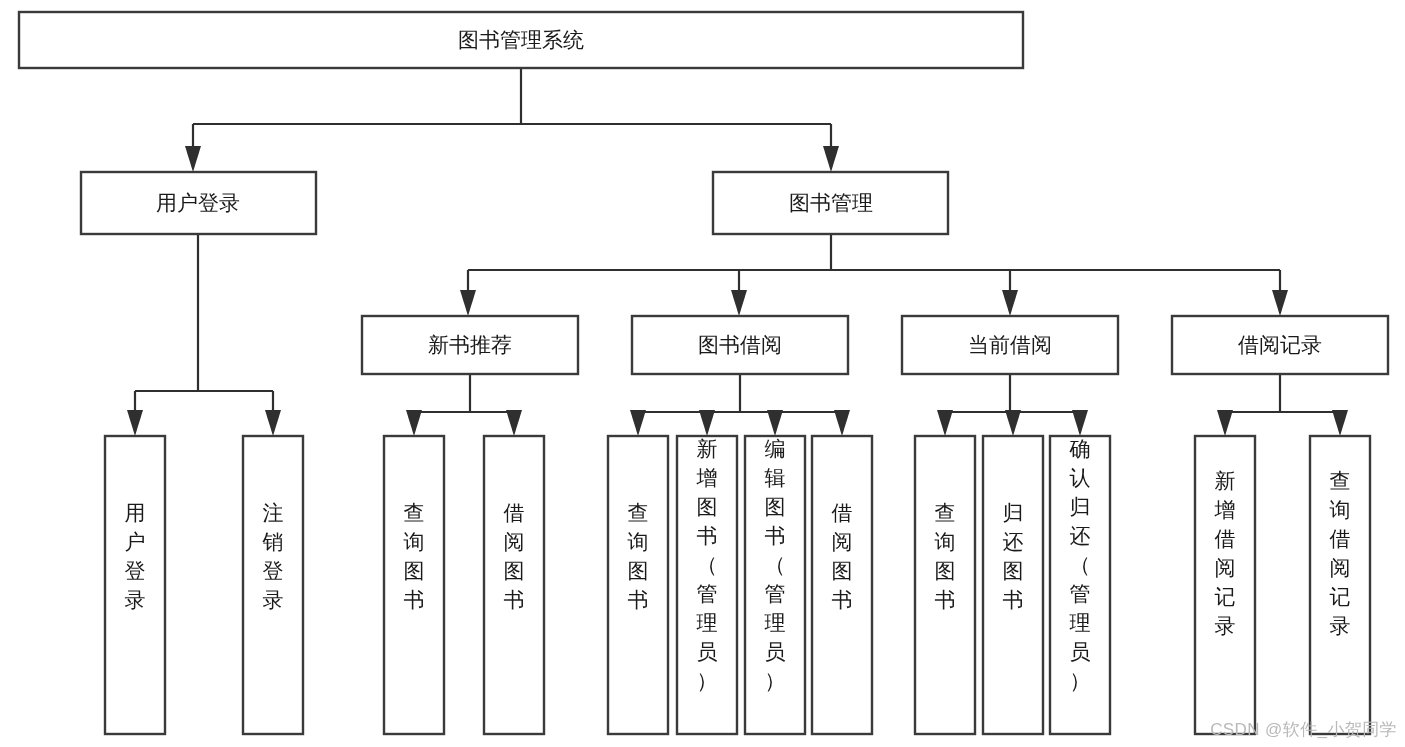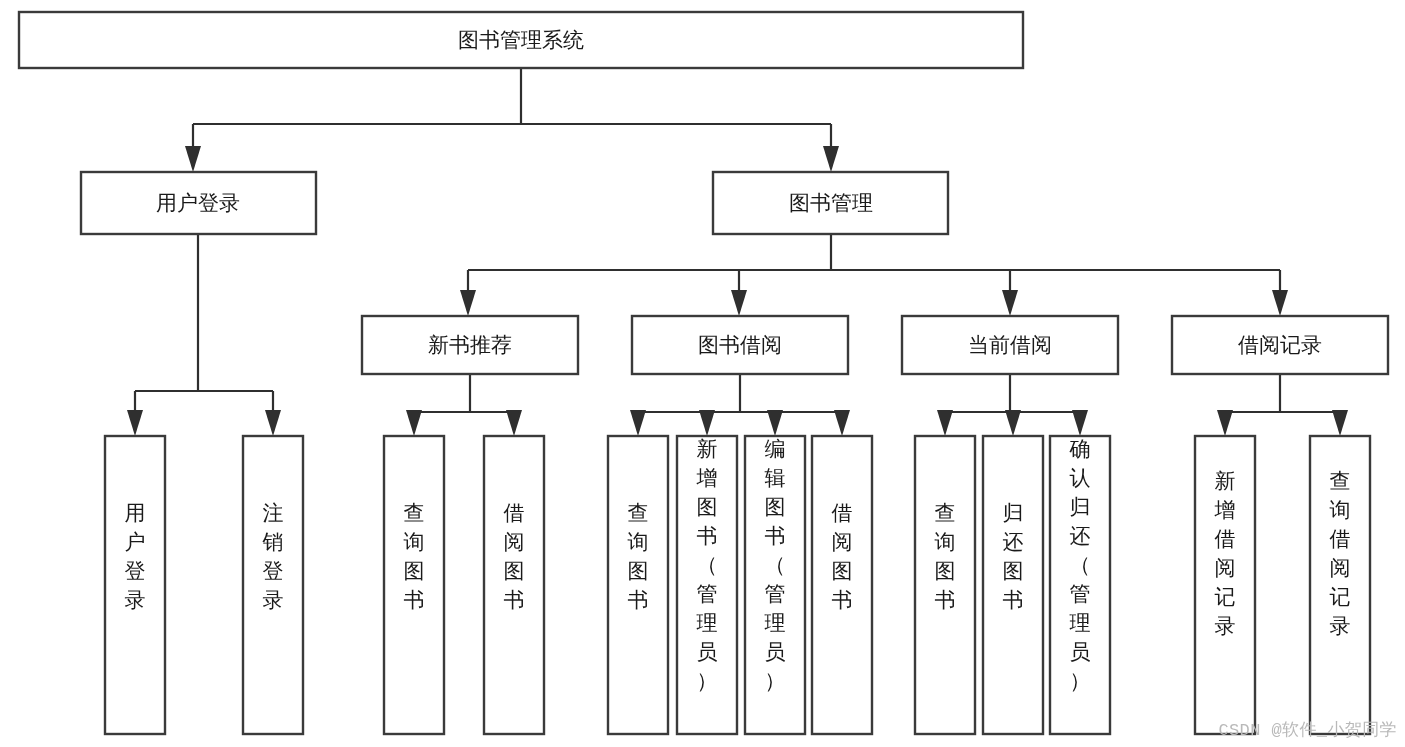--- a/index.html
+++ b/index.html
@@ -43,21 +43,21 @@
     fill: none;
   }
   .arrow-head {
     fill: #2f2f2f;
     stroke: none;
   }
   .watermark {
     position: absolute;
     right: 8px;
     bottom: 6px;
-    font-family: Liberation Mono, monospace;
+    font-family: Liberation Sans, sans-serif;
     font-size: 17px;
     color: #b9b9b9;
     letter-spacing: 0.4px;
     white-space: nowrap;
     pointer-events: none;
   }
 </style>
 </head>
 <body>
 

